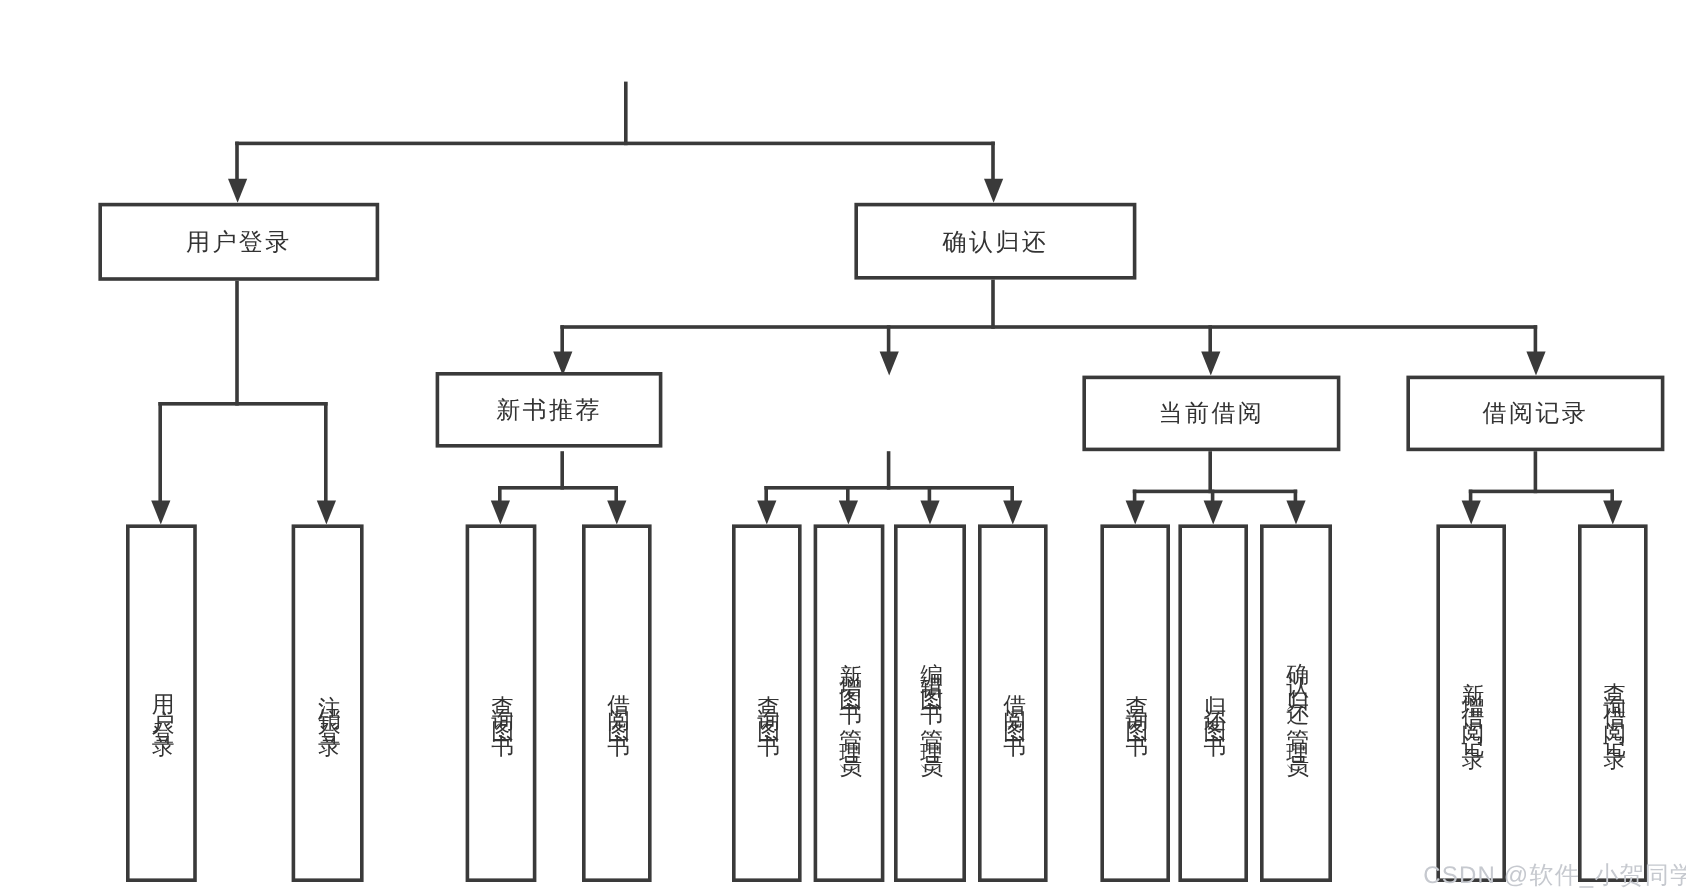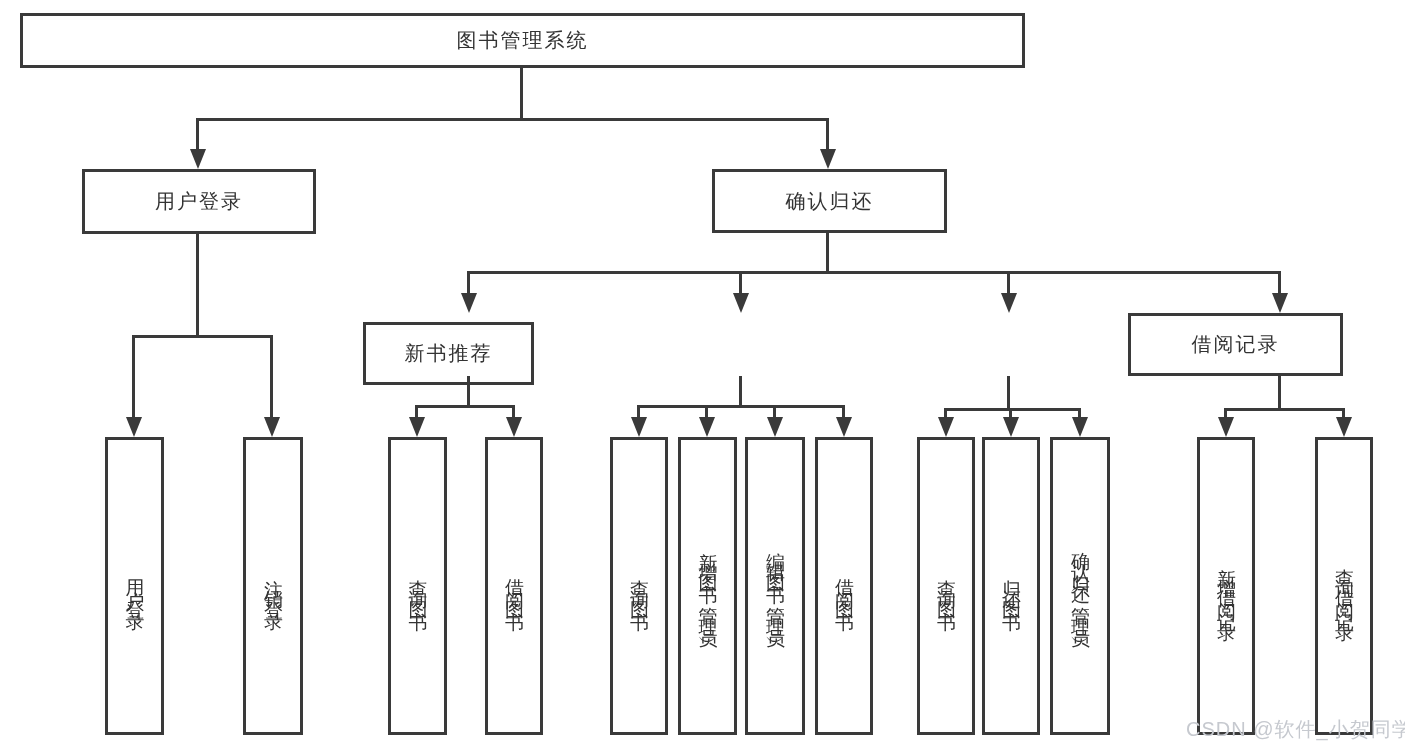--- a/index.html
+++ b/index.html
@@ -38,23 +38,20 @@
   .watermark{
     position:absolute;left:1186px;top:716px;z-index:10;
     font-size:20px;color:var(--wm);letter-spacing:1px;white-space:nowrap;
   }
 </style>
 </head>
 <body>
 
 <div id="stage">
 
-  <div class="node" style="left:20px;top:13px;width:1005px;height:55px;">
-    <span>图书管理系统</span>
-  </div>
 
   <div class="vline" style="left:520px;top:68px;height:53px;"></div>
   <div class="hline" style="left:196px;top:118px;width:633px;"></div>
   <div class="vline" style="left:196px;top:118px;height:34px;"></div>
   <div class="arrow" style="left:190px;top:149px;"></div>
   <div class="vline" style="left:826px;top:118px;height:34px;"></div>
   <div class="arrow" style="left:820px;top:149px;"></div>
 
   <div class="node" style="left:82px;top:169px;width:234px;height:65px;">
     <span>用户登录</span>
@@ -74,24 +71,27 @@
   <div class="hline" style="left:467px;top:271px;width:814px;"></div>
   <div class="vline" style="left:467px;top:271px;height:25px;"></div>
   <div class="arrow" style="left:461px;top:293px;"></div>
   <div class="vline" style="left:739px;top:271px;height:25px;"></div>
   <div class="arrow" style="left:733px;top:293px;"></div>
   <div class="vline" style="left:1007px;top:271px;height:25px;"></div>
   <div class="arrow" style="left:1001px;top:293px;"></div>
   <div class="vline" style="left:1278px;top:271px;height:25px;"></div>
   <div class="arrow" style="left:1272px;top:293px;"></div>
 
-  <div class="node" style="left:363px;top:322px;width:171px;height:63px;">
+  <div class="node" style="left:363px;top:310px;width:189px;height:63px;">
     <span>新书推荐</span>
   </div>
-  <div class="node" style="left:1128px;top:313px;width:215px;height:63px;">
+  <div class="node" style="left:902px;top:313px;width:215px;height:63px;">
+    <span>当前借阅</span>
+  </div>
+  <div class="node" style="left:1172px;top:313px;width:215px;height:63px;">
     <span>借阅记录</span>
   </div>
 
   <div class="vline" style="left:467px;top:376px;height:32px;"></div>
   <div class="hline" style="left:415px;top:405px;width:100px;"></div>
   <div class="vline" style="left:415px;top:405px;height:15px;"></div>
   <div class="arrow" style="left:409px;top:417px;"></div>
   <div class="vline" style="left:512px;top:405px;height:15px;"></div>
   <div class="arrow" style="left:506px;top:417px;"></div>
 

